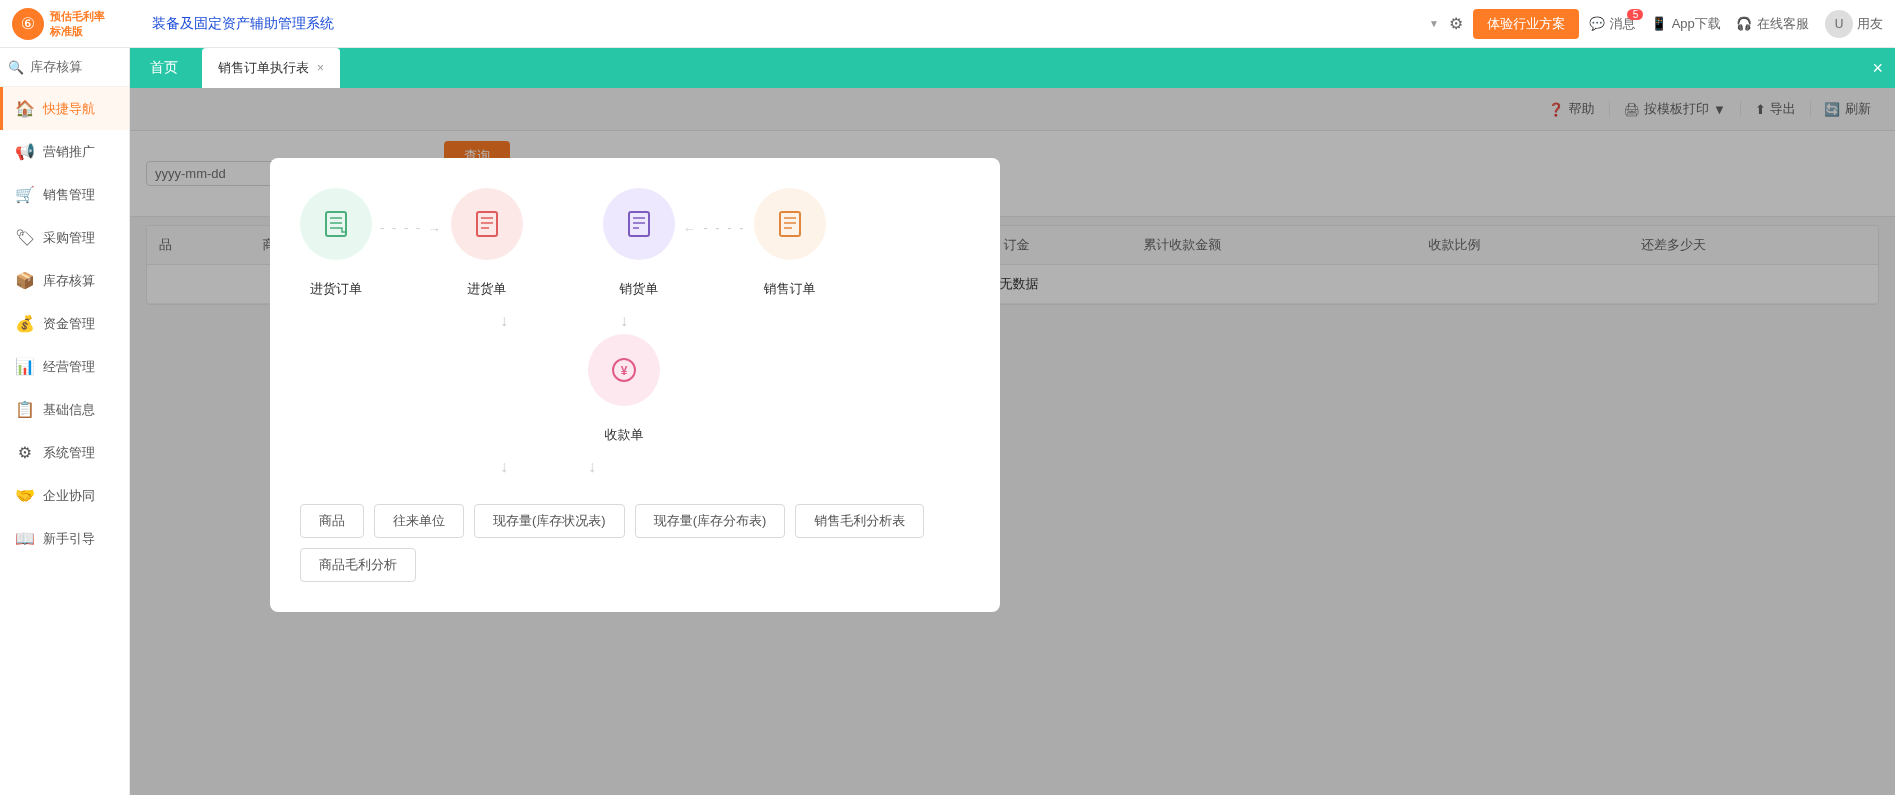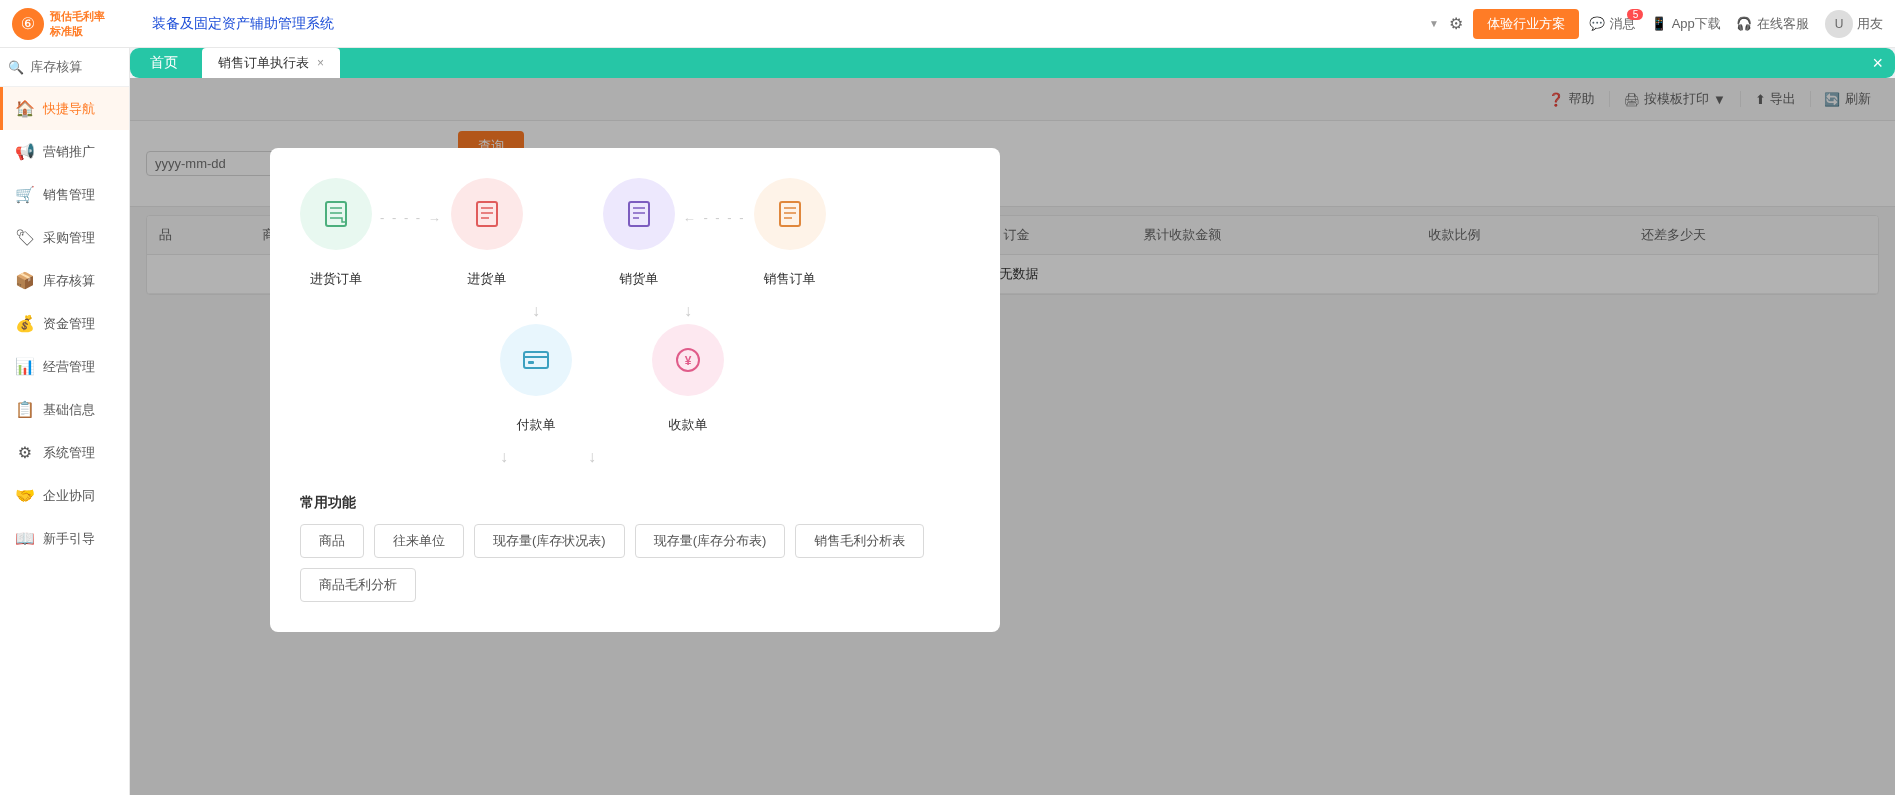--- a/index.html
+++ b/index.html
@@ -4,21 +4,21 @@
   <style>
     * { box-sizing: border-box; margin: 0; padding: 0; }
     body { font-family: 'Microsoft YaHei', Arial, sans-serif; font-size: 13px; background: #f0f2f5; overflow: hidden; }
 
     
     .app-wrapper { display: flex; flex-direction: column; height: 795px; width: 1895px; }
     .top-bar { display: flex; align-items: center; height: 48px; background: #fff; border-bottom: 1px solid #e8e8e8; padding: 0 12px; gap: 10px; flex-shrink: 0; }
     .main-area { display: flex; flex: 1; overflow: hidden; }
     .sidebar { width: 130px; background: #fff; display: flex; flex-direction: column; border-right: 1px solid #e8e8e8; flex-shrink: 0; }
     .content-area { flex: 1; display: flex; flex-direction: column; overflow: hidden; }
-    .tab-bar { display: flex; align-items: center; background: #26c6a6; height: 30px; padding: 0 0; flex-shrink: 0; border-radius: 9px; }
+    .tab-bar { display: flex; align-items: center; background: #26c6a6; height: 40px; padding: 0 0; flex-shrink: 0; }
     .page-content { flex: 1; background: #f5f5f5; position: relative; overflow: hidden; }
 
     
     .logo-area { display: flex; align-items: center; gap: 6px; width: 130px; flex-shrink: 0; }
     .logo-icon { width: 32px; height: 32px; background: #ff7c26; border-radius: 50%; display: flex; align-items: center; justify-content: center; color: white; font-size: 16px; flex-shrink: 0; }
     .logo-text { font-size: 11px; color: #ff7c26; line-height: 1.3; font-weight: bold; }
     .system-title { font-size: 14px; color: #1d4ed8; flex: 1; }
     .top-actions { display: flex; align-items: center; gap: 16px; margin-left: auto; }
     .top-action-item { display: flex; align-items: center; gap: 4px; color: #666; font-size: 13px; cursor: pointer; position: relative; }
     .badge { background: #ff4d4f; color: white; border-radius: 10px; font-size: 10px; padding: 0 4px; position: absolute; top: -6px; right: -8px; min-width: 16px; text-align: center; }
@@ -38,21 +38,21 @@
     .tab-item { padding: 0 16px; height: 100%; display: flex; align-items: center; gap: 8px; background: white; color: #333; font-size: 13px; cursor: pointer; border-radius: 4px 4px 0 0; margin-left: 4px; }
     .tab-close { color: #999; font-size: 12px; cursor: pointer; }
     .tab-bar-right { margin-left: auto; padding-right: 12px; }
     .close-all-btn { color: white; font-size: 18px; cursor: pointer; background: none; border: none; }
     .toolbar-btn { display: flex; align-items: center; gap: 4px; color: #666; font-size: 13px; cursor: pointer; padding: 4px 8px; }
     .query-btn { background: #ff7c26; color: white; border: none; border-radius: 4px; padding: 6px 20px; font-size: 13px; cursor: pointer; }
     .set-btn { background: white; color: #666; border: 1px solid #d9d9d9; border-radius: 4px; padding: 4px 12px; font-size: 12px; cursor: pointer; display: block; margin-top: 4px; }
 
     
     .filter-area { padding: 10px 16px; background: white; display: flex; align-items: center; gap: 10px; flex-wrap: wrap; border-bottom: 1px solid #e8e8e8; }
-    .filter-item { display: flex; align-items: flex-end; gap: 16px; }
+    .filter-item { display: flex; align-items: flex-end; gap: 2px; }
     .filter-input { border: 1px solid #d9d9d9; border-radius: 4px; padding: 4px 8px; font-size: 13px; color: #999; width: 140px; }
     .filter-select { border: 1px solid #d9d9d9; border-radius: 4px; padding: 4px 8px; font-size: 13px; color: #999; width: 120px; }
     .more-conditions { color: #26c6a6; font-size: 13px; cursor: pointer; }
 
     
     .table-area { background: white; margin: 8px 16px; border: 1px solid #e8e8e8; border-radius: 4px; overflow: auto; }
     .data-table { width: 100%; border-collapse: collapse; }
     .data-table th { background: #fafafa; padding: 10px 12px; text-align: left; font-size: 13px; color: #666; border-bottom: 1px solid #e8e8e8; font-weight: normal; white-space: nowrap; }
     .data-table td { padding: 10px 12px; font-size: 13px; color: #333; border-bottom: 1px solid #f0f0f0; }
     .empty-data { text-align: center; padding: 60px; color: #999; font-size: 13px; }
@@ -315,30 +315,20 @@
                       </svg>
                   </div>
                   <span class="flow-label">销售订单</span>
                 </div>
               </div>
             </div>
 
             <div style="display:flex; gap:0; margin-bottom: 10px; padding-left: 200px;">
               <div style="display:flex; flex-direction: column; align-items:center; gap:0; margin-right: 80px;">
                 <span class="flow-arrow-v">↓</span>
-                <div class="flow-node">
-                  <div class="flow-circle teal">
-                    <svg width="32" height="32" viewBox="0 0 32 32">
-                        <rect x="4" y="8" width="24" height="16" rx="2" fill="none" stroke="#3ca0c0" stroke-width="2"></rect>
-                        <line x1="4" y1="13" x2="28" y2="13" stroke="#3ca0c0" stroke-width="2"></line>
-                        <rect x="8" y="17" width="6" height="3" rx="1" fill="#3ca0c0"></rect>
-                      </svg>
-                  </div>
-                  <span class="flow-label">付款单</span>
-                </div>
               </div>
               <div style="display:flex; flex-direction: column; align-items:center; gap:0;">
                 <span class="flow-arrow-v">↓</span>
                 <div class="flow-node">
                   <div class="flow-circle pink">
                     <svg width="32" height="32" viewBox="0 0 32 32">
                         <circle cx="16" cy="16" r="11" fill="none" stroke="#e05c8a" stroke-width="2"></circle>
                         <text x="16" y="21" text-anchor="middle" font-size="12" fill="#e05c8a" font-weight="bold">¥</text>
                       </svg>
                   </div>
@@ -350,21 +340,20 @@
             <div style="display:flex; gap:0; margin-bottom: 24px; padding-left: 200px;">
               <div style="display:flex; flex-direction: column; align-items:center; margin-right: 80px;">
                 <span class="flow-arrow-v">↓</span>
               </div>
               <div style="display:flex; flex-direction: column; align-items:center;">
                 <span class="flow-arrow-v">↓</span>
               </div>
             </div>
 
             <div class="common-functions">
-              <div class="cf-title">常用功能</div>
               <div class="cf-buttons">
                 <button class="cf-btn">商品</button>
                 <button class="cf-btn">往来单位</button>
                 <button class="cf-btn">现存量(库存状况表)</button>
                 <button class="cf-btn">现存量(库存分布表)</button>
                 <button class="cf-btn">销售毛利分析表</button>
                 <button class="cf-btn">商品毛利分析</button>
               </div>
             </div>
 

